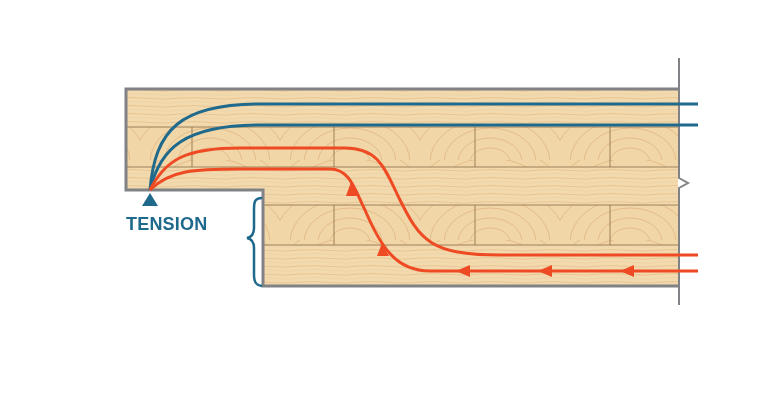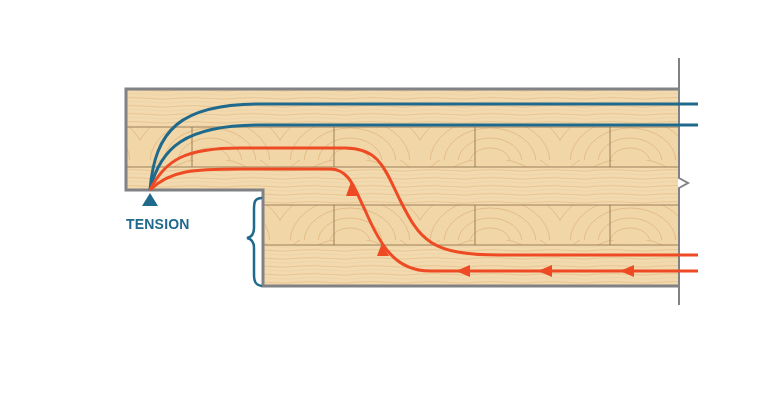--- a/index.html
+++ b/index.html
@@ -1,18 +1,18 @@
 <!DOCTYPE html>
 <html><head>
 <meta charset="utf-8">
 <style>
   html,body{margin:0;padding:0;background:#fff;}
   body{width:768px;height:403px;position:relative;overflow:hidden;font-family:"Liberation Sans",sans-serif;}
   #diagram{position:absolute;left:0;top:0;}
-  .label{position:absolute;left:126px;top:216px;color:#1f6a8c;font-weight:bold;font-size:14px;line-height:16px;letter-spacing:0.2px;}
+  .label{position:absolute;left:126px;top:216px;color:#1f6a8c;font-weight:bold;font-size:18px;line-height:16px;letter-spacing:0.2px;}
   .label div{white-space:nowrap;}
 </style>
 </head>
 <body>
 
 <svg id="diagram" width="768" height="403" viewBox="0 0 768 403" xmlns="http://www.w3.org/2000/svg">
   <defs>
     <pattern id="grainH" width="60" height="8" patternUnits="userSpaceOnUse">
       <rect width="60" height="8" fill="#f2d9ae"></rect>
       <path d="M0 2 Q15 1 30 2.5 T60 2" stroke="#e4c08c" stroke-width="0.8" fill="none"></path>

